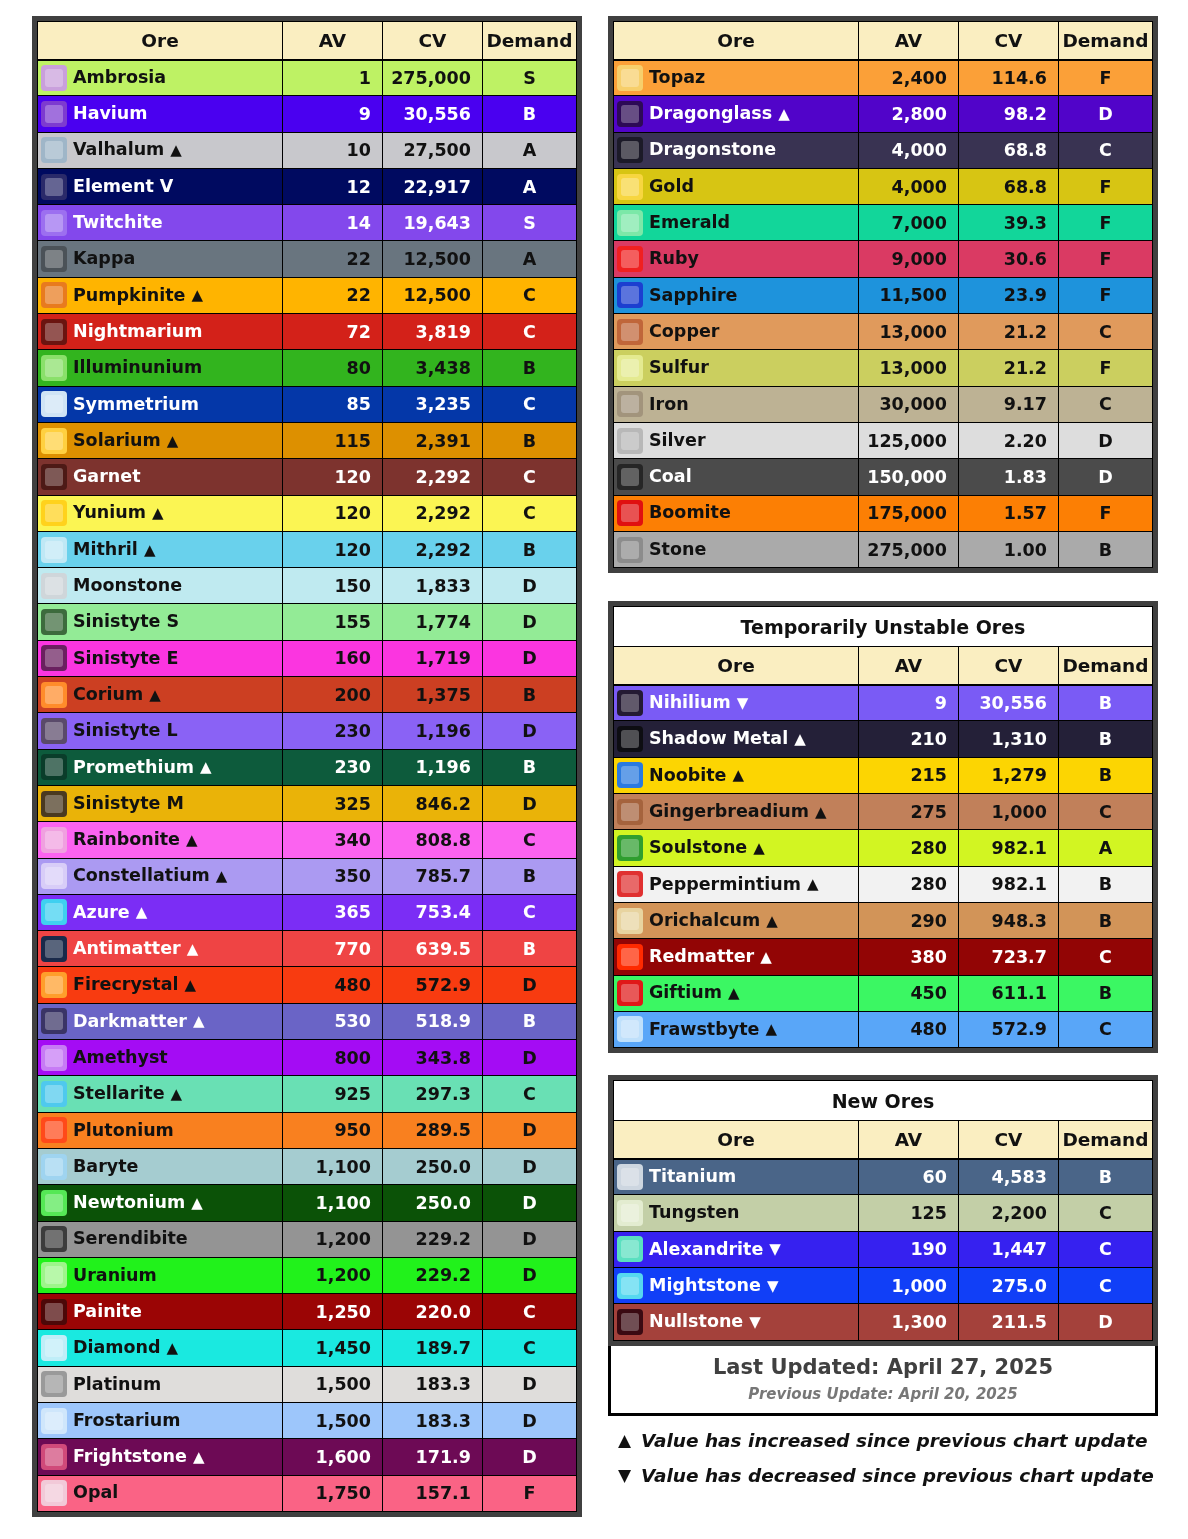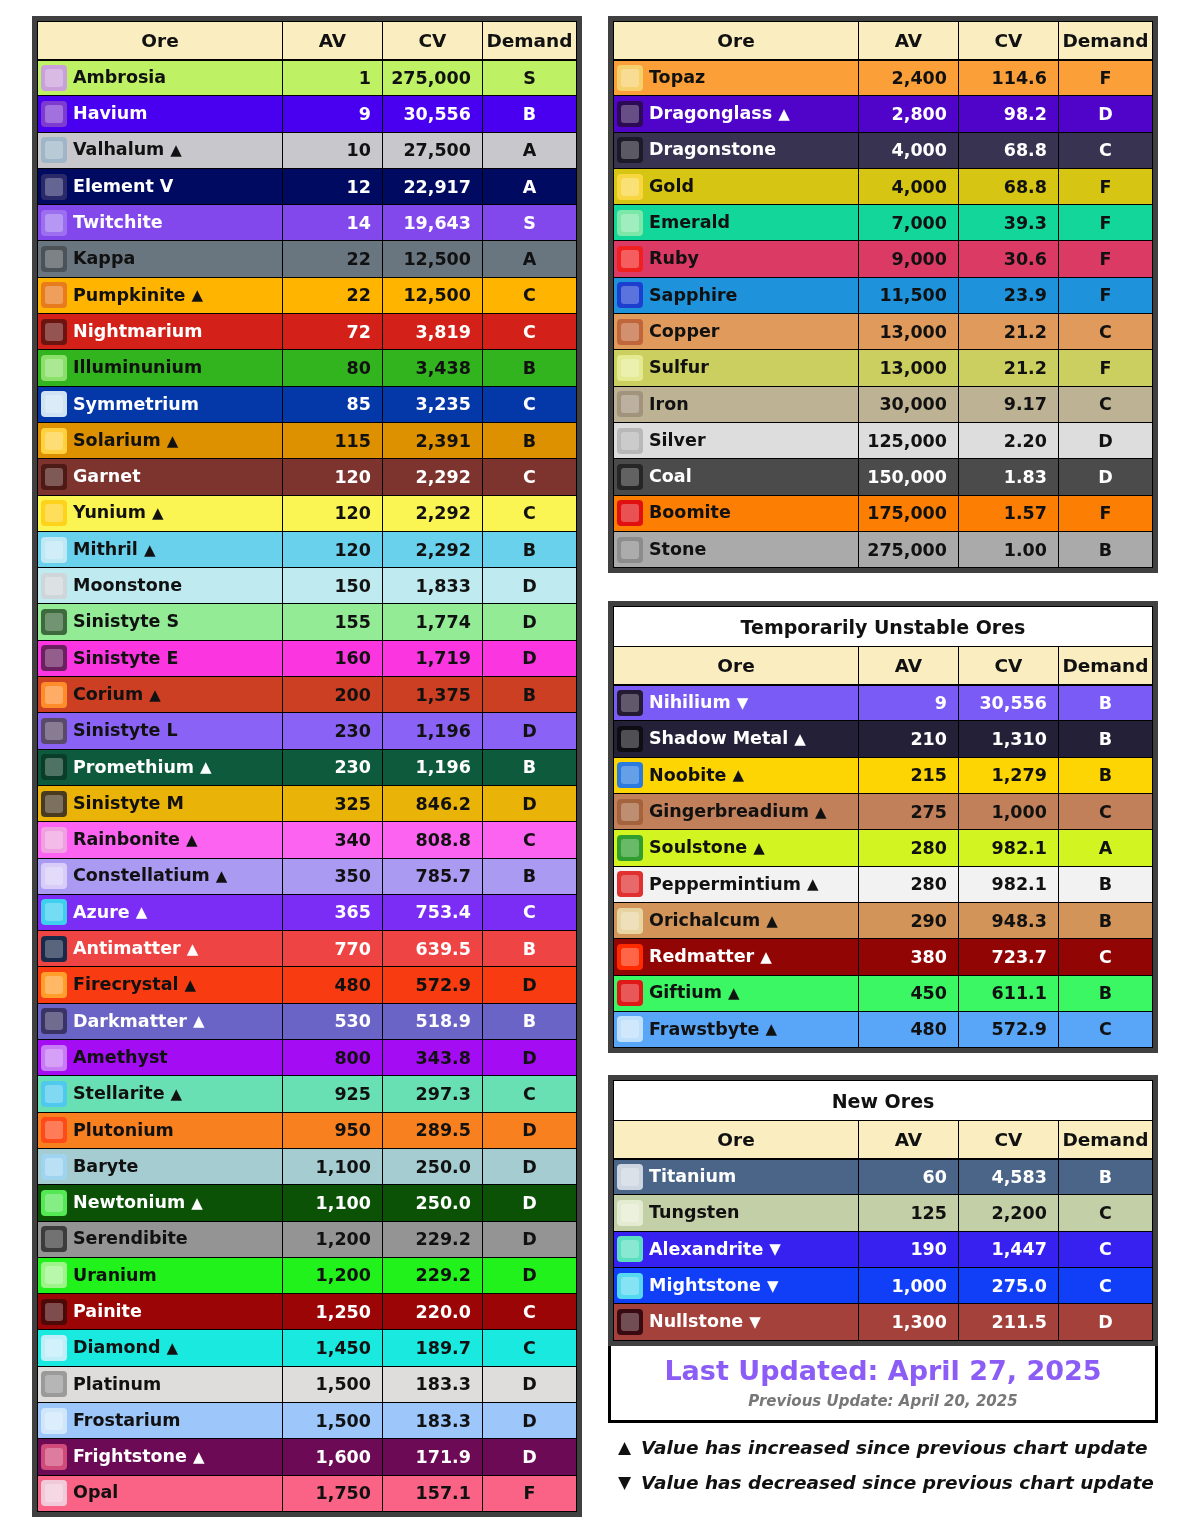--- a/index.html
+++ b/index.html
@@ -89,21 +89,21 @@
     display:flex;align-items:center;gap:10px;
     margin-top:14px;padding-left:10px;
   }
   .footnote .g{font-style:normal;font-size:17px;}
 
   .updbox{
     border:3px solid #000;border-top:none;
     background:#fff;text-align:center;
     padding:9px 0 10px 0;
   }
-  .upd-main{font-size:27px;font-weight:bold;color:#8b5cf6;}
+  .upd-main{font-size:21px;font-weight:bold;color:#404040;}
   .upd-sub{font-size:15px;font-style:italic;font-weight:bold;color:#777;margin-top:6px;}
 
   .gap{height:28px;}
   .gap-s{height:22px;}
 </style>
 </head>
 <body>
 
 <div class="page">
 

